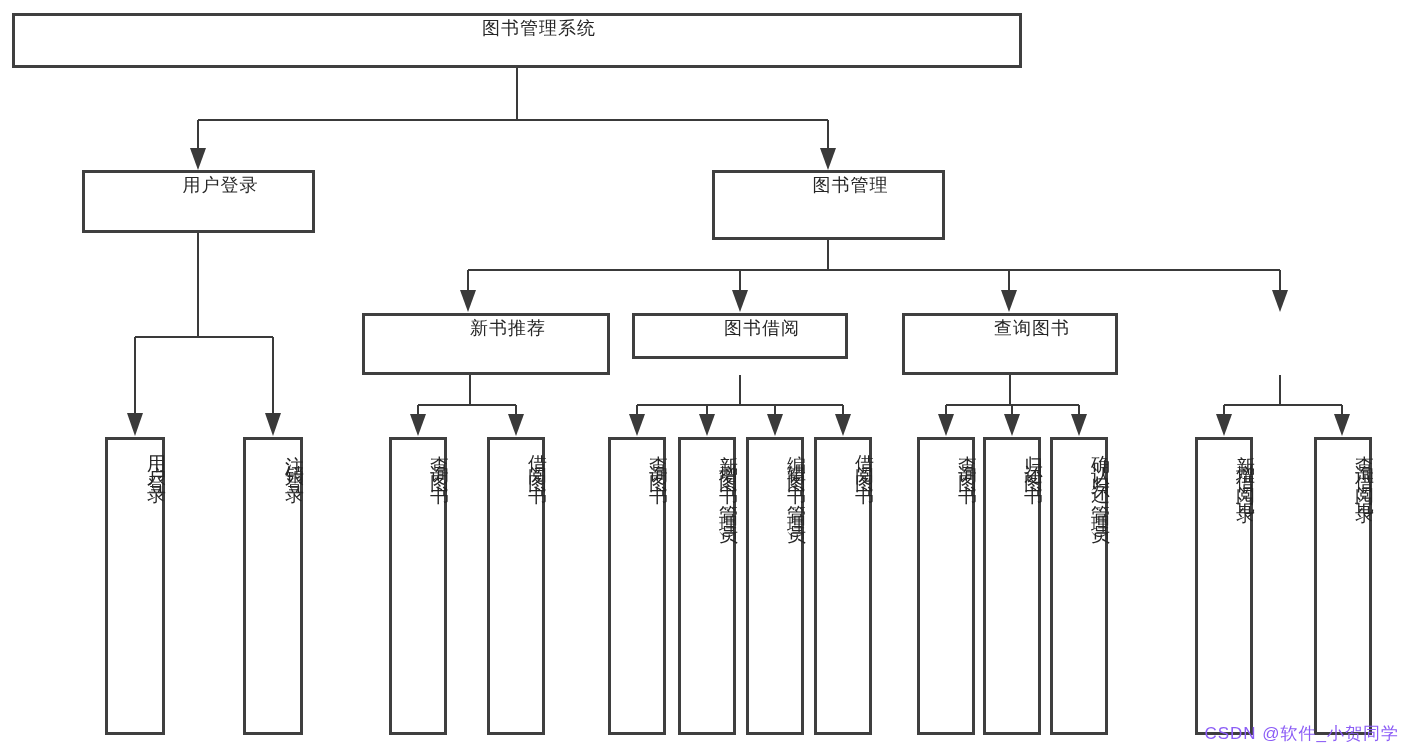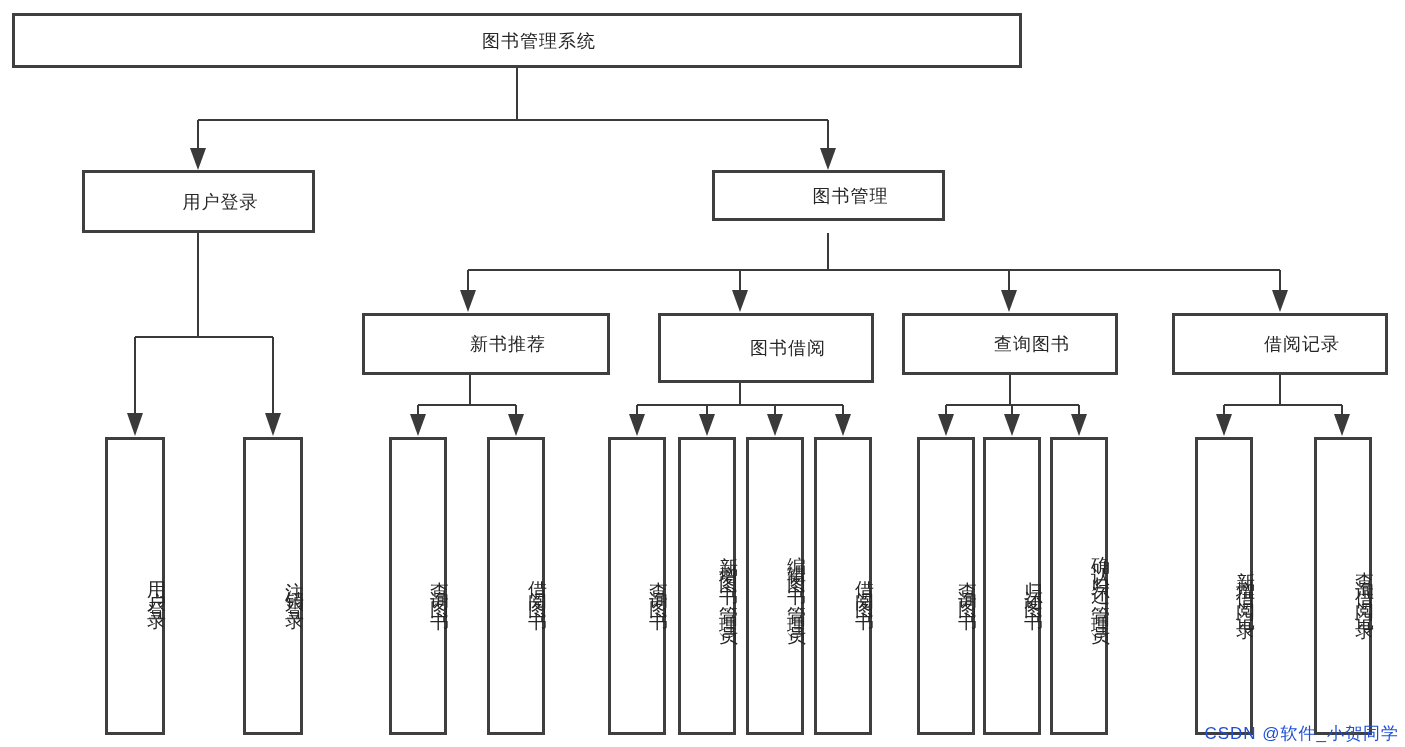--- a/index.html
+++ b/index.html
@@ -3,31 +3,31 @@
 <meta charset="utf-8">
 <style>
   html,body{margin:0;padding:0;background:#ffffff;}
   .canvas{
     position:relative;width:1405px;height:747px;background:#ffffff;
     font-family:"Liberation Sans","DejaVu Sans",sans-serif;overflow:hidden;
   }
   svg.wires{position:absolute;left:0;top:0;width:1405px;height:747px;}
   .node{
     position:absolute;box-sizing:border-box;background:#ffffff;
-    border:3px solid #3f3f3f;display:flex;align-items:center;justify-content:center;
+    border:3px solid #3f3f3f;display:flex;justify-content:center;
     color:#262626;
     padding-left:44px;
   }
   .node.h span{font-size:18px;letter-spacing:1px;white-space:nowrap;}
   .node.v span{
     writing-mode:vertical-rl;text-orientation:mixed;
     font-size:19px;line-height:1;letter-spacing:10px;white-space:nowrap;
   }
   .watermark{
-    position:absolute;right:6px;bottom:2px;font-size:17px;color:#1d4ed8;
+    position:absolute;right:6px;bottom:2px;font-size:17px;color:#8b5cf6;
     letter-spacing:1px;white-space:nowrap;
   }
 </style>
 </head>
 <body>
 
 <div class="canvas">
 
   <svg class="wires" viewBox="0 0 1405 747">
     <g stroke="#3a3a3a" stroke-width="2" fill="none">
@@ -69,35 +69,32 @@
     </g>
   </svg>
 
   <div class="node h" style="left:12px;top:13px;width:1010px;height:55px">
     <span>图书管理系统</span>
   </div>
 
   <div class="node h" style="left:82px;top:170px;width:233px;height:63px">
     <span>用户登录</span>
   </div>
-  <div class="node h" style="left:712px;top:170px;width:233px;height:51px">
+  <div class="node h" style="left:712px;top:170px;width:233px;height:70px">
     <span>图书管理</span>
   </div>
 
   <div class="node h" style="left:362px;top:313px;width:248px;height:62px">
     <span>新书推荐</span>
   </div>
-  <div class="node h" style="left:658px;top:313px;width:216px;height:70px">
+  <div class="node h" style="left:632px;top:313px;width:216px;height:46px">
     <span>图书借阅</span>
   </div>
   <div class="node h" style="left:902px;top:313px;width:216px;height:62px">
     <span>查询图书</span>
-  </div>
-  <div class="node h" style="left:1172px;top:313px;width:216px;height:62px">
-    <span>借阅记录</span>
   </div>
 
   <div class="node v" style="left:105px;top:437px;width:60px;height:298px">
     <span>用户登录</span>
   </div>
   <div class="node v" style="left:243px;top:437px;width:60px;height:298px">
     <span>注销登录</span>
   </div>
 
   <div class="node v" style="left:389px;top:437px;width:58px;height:298px">

